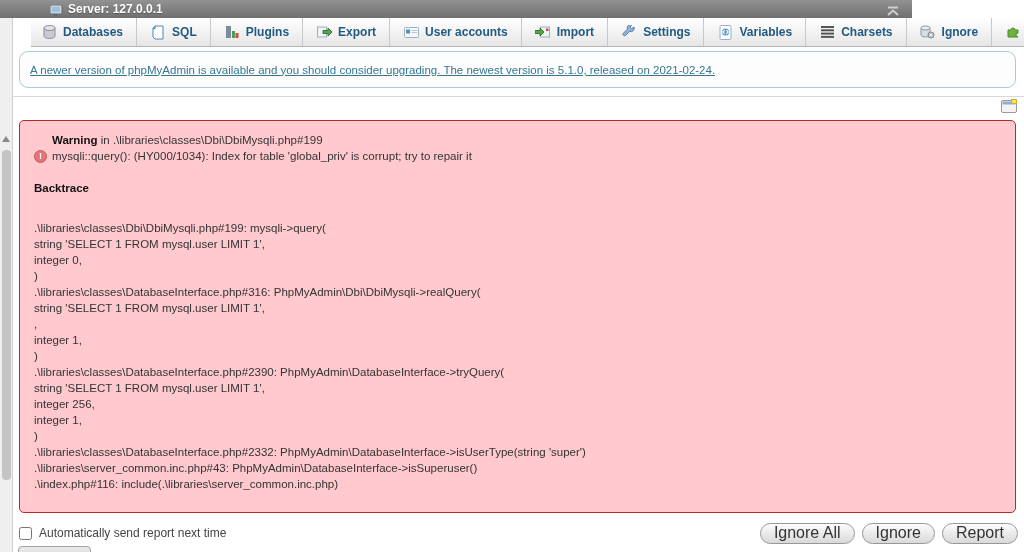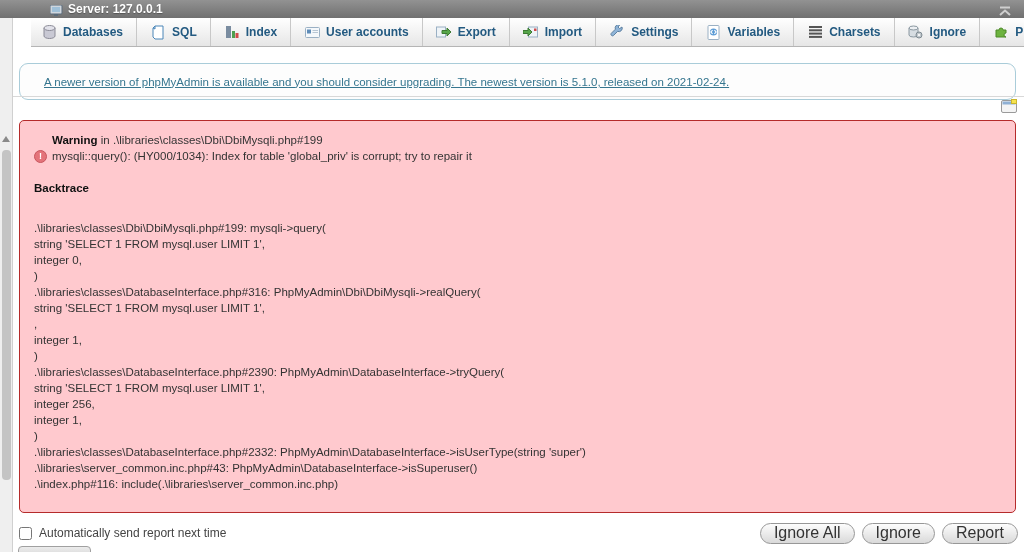--- a/index.html
+++ b/index.html
@@ -10,21 +10,21 @@
   
   #left-strip { position:absolute; left:0; top:0; width:13px; height:552px;
     background:#efefef; border-right:1px solid #d0d0d0; z-index:2; }
   #left-strip .sb-up { position:absolute; left:2px; top:136px; width:0; height:0;
     border-left:4px solid transparent; border-right:4px solid transparent;
     border-bottom:6px solid #8a8a8a; }
   #left-strip .sb-thumb { position:absolute; left:2px; top:150px; width:9px; height:330px;
     background:#c4c4c4; border-radius:4px; }
 
   
-  #titlebar { position:absolute; left:0; top:0; width:1024px; height:18px;
+  #titlebar { position:absolute; left:0; top:0; width:912px; height:18px;
     background:linear-gradient(#929292,#707070); z-index:3;
     display:flex; align-items:center; }
   #hide-nav-btn { position:absolute; left:13px; top:0; width:26px; height:18px;
     background:linear-gradient(#f2f2f2,#d8d8d8); border:1px solid #9a9a9a;
     color:#333; font-size:12px; line-height:16px; text-align:center; cursor:pointer; }
   #server-icon { position:absolute; left:50px; top:3px; }
   #titlebar .title { position:absolute; left:68px; top:2px; color:#ffffff;
     font-size:12px; font-weight:bold; text-shadow:0 1px 1px #555; }
   #collapse-top-icon { position:absolute; right:12px; top:3px; }
 
@@ -34,23 +34,23 @@
     display:flex; align-items:stretch; z-index:2; }
   .tab { display:flex; align-items:center; gap:6px; padding:0 13px;
     border-right:1px solid #c8c8c8; cursor:pointer; }
   .tab:first-child { padding-left:10px; }
   .tab .tlabel { color:#235a81; font-size:12px; font-weight:bold; white-space:nowrap; }
   .ticon { display:inline-flex; width:16px; height:16px; align-items:center; justify-content:center; }
 
   
   #content { position:absolute; left:13px; top:47px; width:1011px; height:505px; background:#fff; }
 
-  #version-notice { position:absolute; left:6px; top:16px; width:997px; height:37px;
+  #version-notice { position:absolute; left:6px; top:4px; width:997px; height:37px;
     border:1px solid #a9ccd9; border-radius:9px; background:#fdfdfd;
-    display:flex; align-items:center; padding-left:24px; }
+    display:flex; align-items:center; padding-left:10px; }
   #version-notice a { color:#36768f; font-size:11.5px; text-decoration:underline; cursor:pointer; }
 
   #content-divider { position:absolute; left:0px; top:49px; width:1011px; height:0;
     border-top:1px solid #d8d8d8; }
 
   #new-window-icon { position:absolute; right:6px; top:52px; width:17px; height:14px; cursor:pointer; }
 
   
   #error-box { position:absolute; left:6px; top:73px; width:997px; height:393px;
     background:#ffc9ce; border:1px solid #b52b2b; border-radius:5px;
@@ -128,41 +128,41 @@
       <span class="tlabel">SQL</span>
     </div>
     <div class="tab">
       <span class="ticon">
         <svg width="14" height="14" viewBox="0 0 14 14">
             <rect x="1" y="1" width="5" height="12" fill="#7a8ca0"></rect>
             <rect x="7" y="6" width="3" height="7" fill="#4f9e4f"></rect>
             <rect x="10.5" y="8" width="3" height="5" fill="#d04a4a"></rect>
           </svg>
       </span>
-      <span class="tlabel">Index</span>
+      <span class="tlabel">Plugins</span>
+    </div>
+    <div class="tab">
+      <span class="ticon">
+        <svg width="15" height="12" viewBox="0 0 15 12">
+            <rect x="0.5" y="1" width="9" height="10" fill="#eef3f7" stroke="#9ab0c4"></rect>
+            <path d="M6 6 h5 v-2.5 l4 4 -4 4 v-2.5 h-5 z" fill="#57a64a" stroke="#3c7a33" transform="translate(0,-1.5)"></path>
+          </svg>
+      </span>
+      <span class="tlabel">Export</span>
     </div>
     <div class="tab">
       <span class="ticon">
         <svg width="15" height="11" viewBox="0 0 15 11">
             <rect x="0.5" y="0.5" width="14" height="10" rx="1" fill="#f5f8fb" stroke="#9ab0c4"></rect>
             <rect x="2" y="2.5" width="4" height="4" fill="#5f8cb8"></rect>
             <line x1="7.5" y1="3.5" x2="13" y2="3.5" stroke="#b7c6d4"></line>
             <line x1="7.5" y1="5.5" x2="13" y2="5.5" stroke="#b7c6d4"></line>
           </svg>
       </span>
       <span class="tlabel">User accounts</span>
-    </div>
-    <div class="tab">
-      <span class="ticon">
-        <svg width="15" height="12" viewBox="0 0 15 12">
-            <rect x="0.5" y="1" width="9" height="10" fill="#eef3f7" stroke="#9ab0c4"></rect>
-            <path d="M6 6 h5 v-2.5 l4 4 -4 4 v-2.5 h-5 z" fill="#57a64a" stroke="#3c7a33" transform="translate(0,-1.5)"></path>
-          </svg>
-      </span>
-      <span class="tlabel">Export</span>
     </div>
     <div class="tab">
       <span class="ticon">
         <svg width="15" height="12" viewBox="0 0 15 12">
             <rect x="5.5" y="1" width="9" height="10" fill="#eef3f7" stroke="#9ab0c4"></rect>
             <path d="M0 6 h5 v-2.5 l4 4 -4 4 v-2.5 h-5 z" fill="#57a64a" stroke="#3c7a33" transform="translate(0,-1.5)"></path>
             <rect x="11" y="2.5" width="2.5" height="2.5" fill="#d04a4a"></rect>
           </svg>
       </span>
       <span class="tlabel">Import</span>

